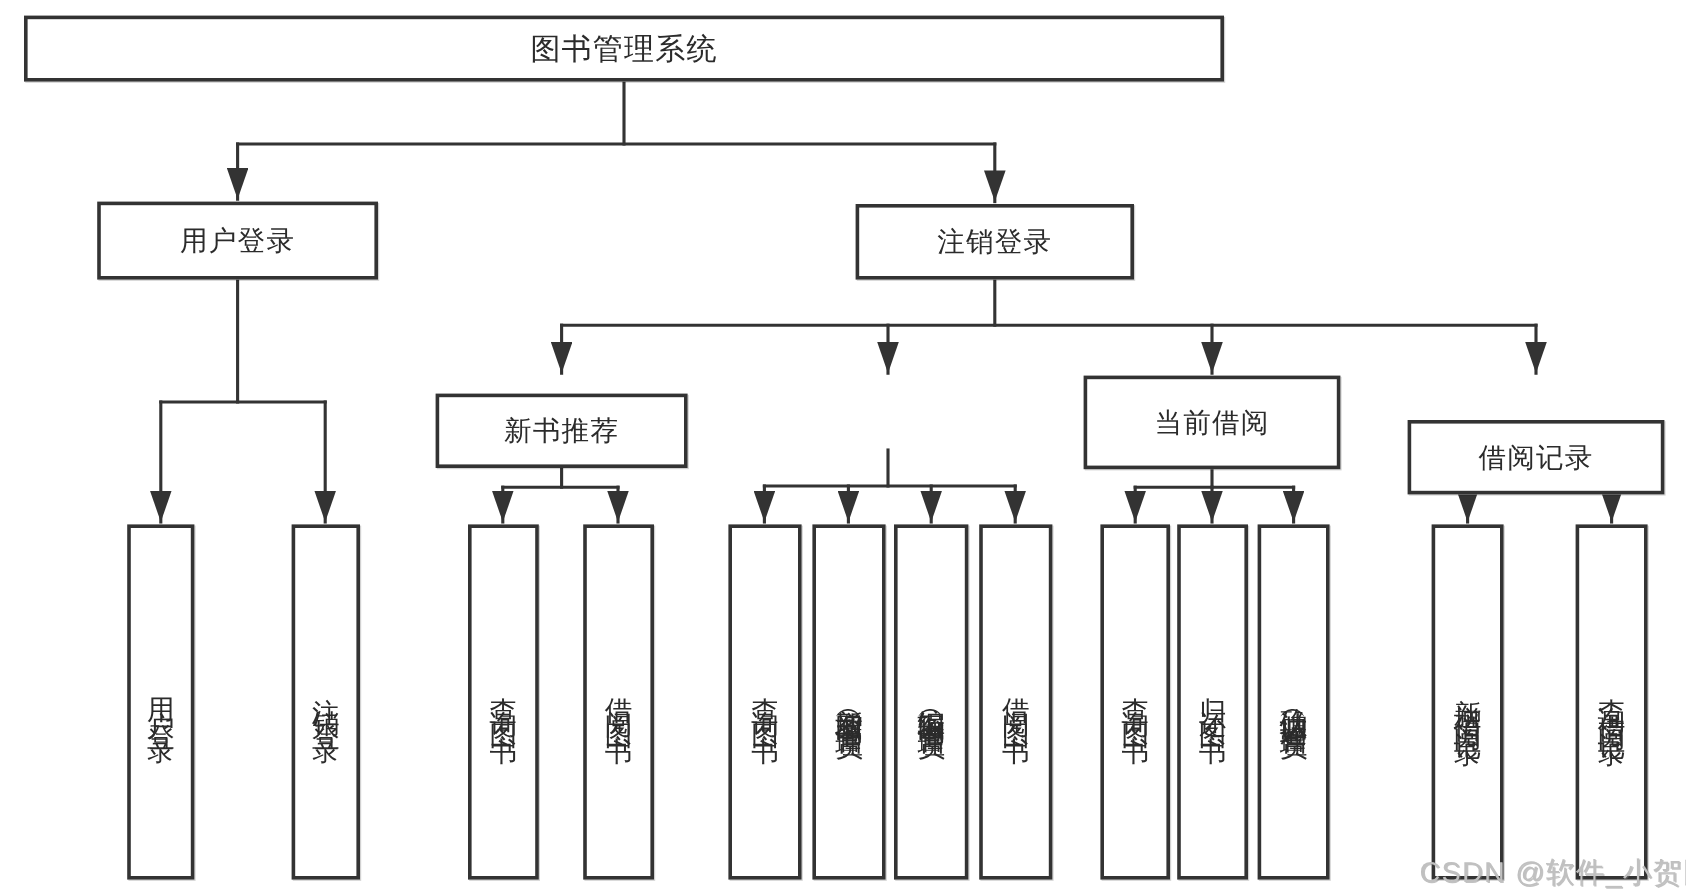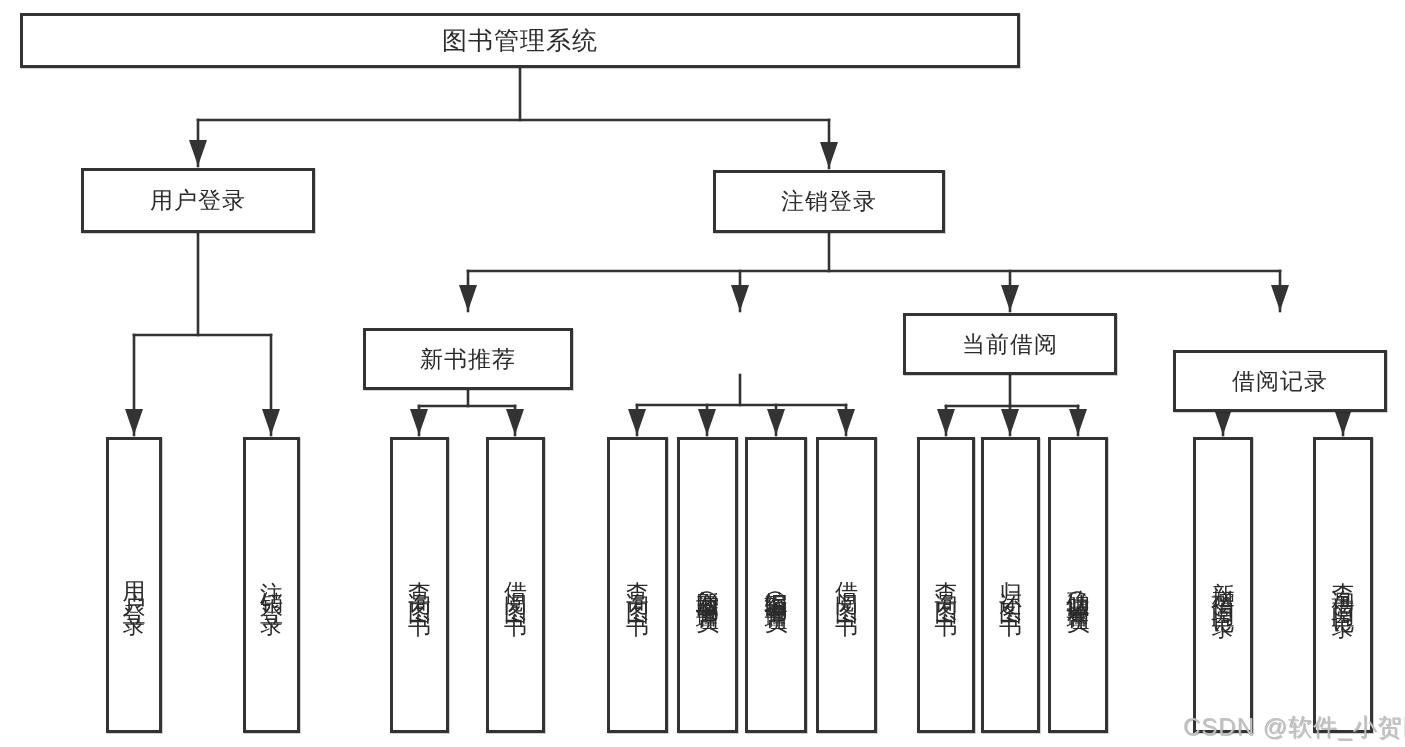--- a/index.html
+++ b/index.html
@@ -101,21 +101,21 @@
       <line x1="1343" y1="405" x2="1343" y2="435" marker-end="url(#arrow)"></line>
     </g>
   </svg>
 
   <div class="node hbox root-box" style="left:20px; top:13px; width:1000px; height:55px;">图书管理系统</div>
 
   <div class="node hbox" style="left:81px; top:168px; width:234px; height:65px;">用户登录</div>
   <div class="node hbox" style="left:713px; top:170px; width:232px; height:63px;">注销登录</div>
 
   <div class="node hbox" style="left:363px; top:328px; width:210px; height:62px;">新书推荐</div>
-  <div class="node hbox" style="left:903px; top:313px; width:214px; height:62px;">当前借阅</div>
+  <div class="node hbox" style="left:903px; top:313px; width:214px; height:78px;">当前借阅</div>
   <div class="node hbox" style="left:1173px; top:313px; width:214px; height:62px;margin-top:37px;">借阅记录</div>
 
   <div class="node vbox vt-s" style="left:106px; width:56px;">用户登录</div>
   <div class="node vbox vt-s" style="left:243px; width:57px;">注销登录</div>
 
   <div class="node vbox vt-s" style="left:390px; width:59px;">查询图书</div>
   <div class="node vbox vt-s" style="left:486px; width:59px;">借阅图书</div>
 
   <div class="node vbox vt-s" style="left:607px; width:61px;">查询图书</div>
   <div class="node vbox vt-l" style="left:677px; width:61px;">新增图书（管理员）</div>

